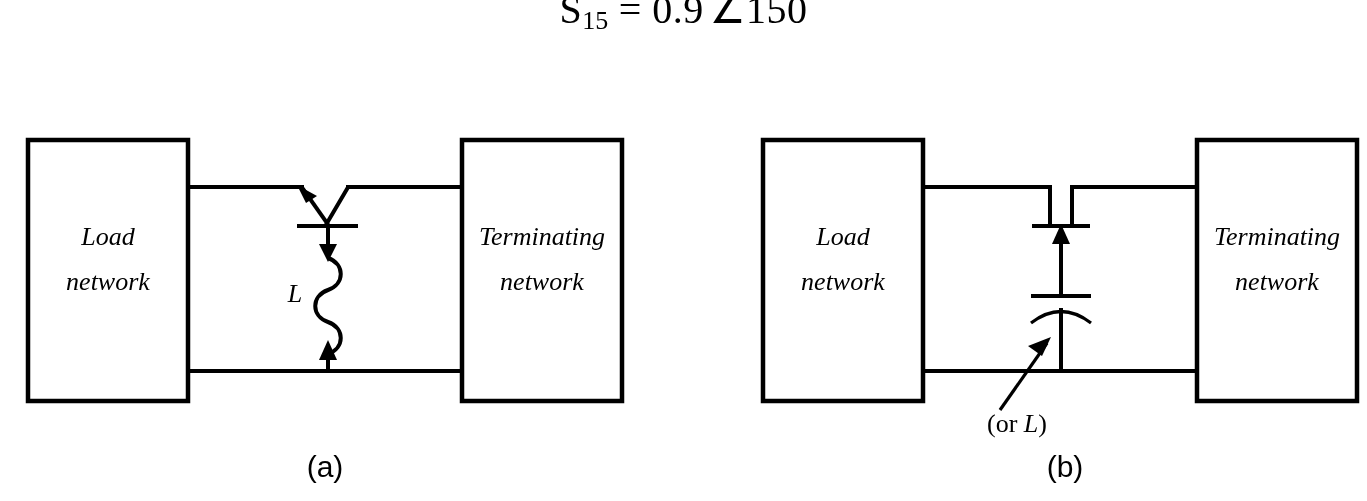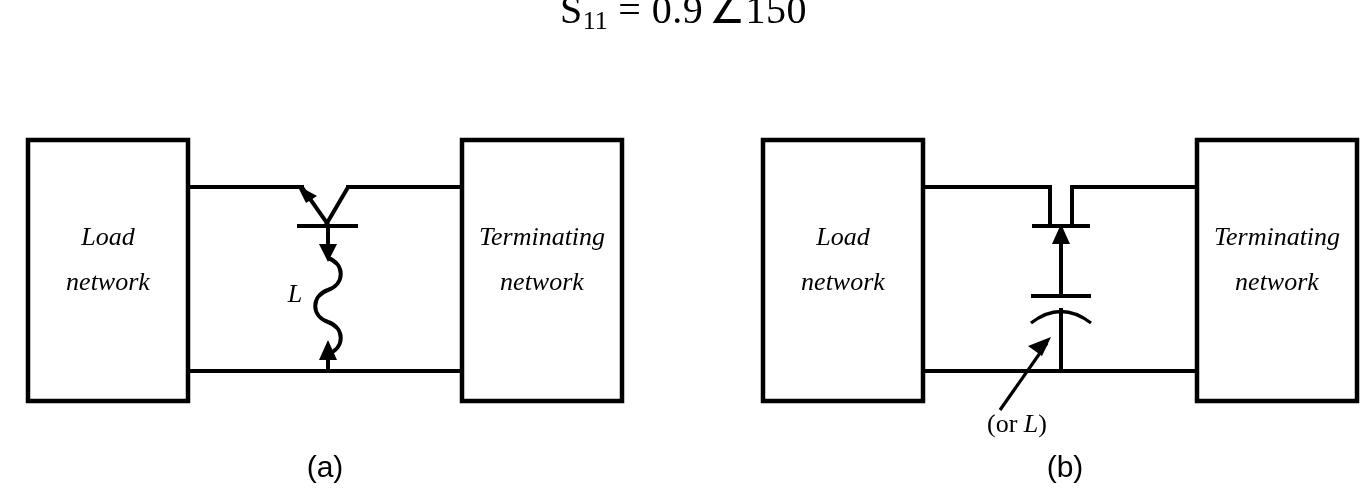--- a/index.html
+++ b/index.html
@@ -96,21 +96,21 @@
     stroke-width: 4;
     fill: none;
   }
 </style>
 </head>
 <body>
 
 <div id="page-root">
 
   <div class="equation">
-    <span>S</span><span class="sub">11</span>
+    <span>S</span><span class="sub">15</span>
     <span>=</span>
     <span>0.9</span><span class="angle"><span>∠</span></span><span>150</span>
   </div>
 
   <svg class="svg-stage" width="1367" height="501" viewBox="0 0 1367 501">
 
     <g>
 
       <g>
         <rect class="boxline" x="28" y="140" width="160" height="261"></rect>

